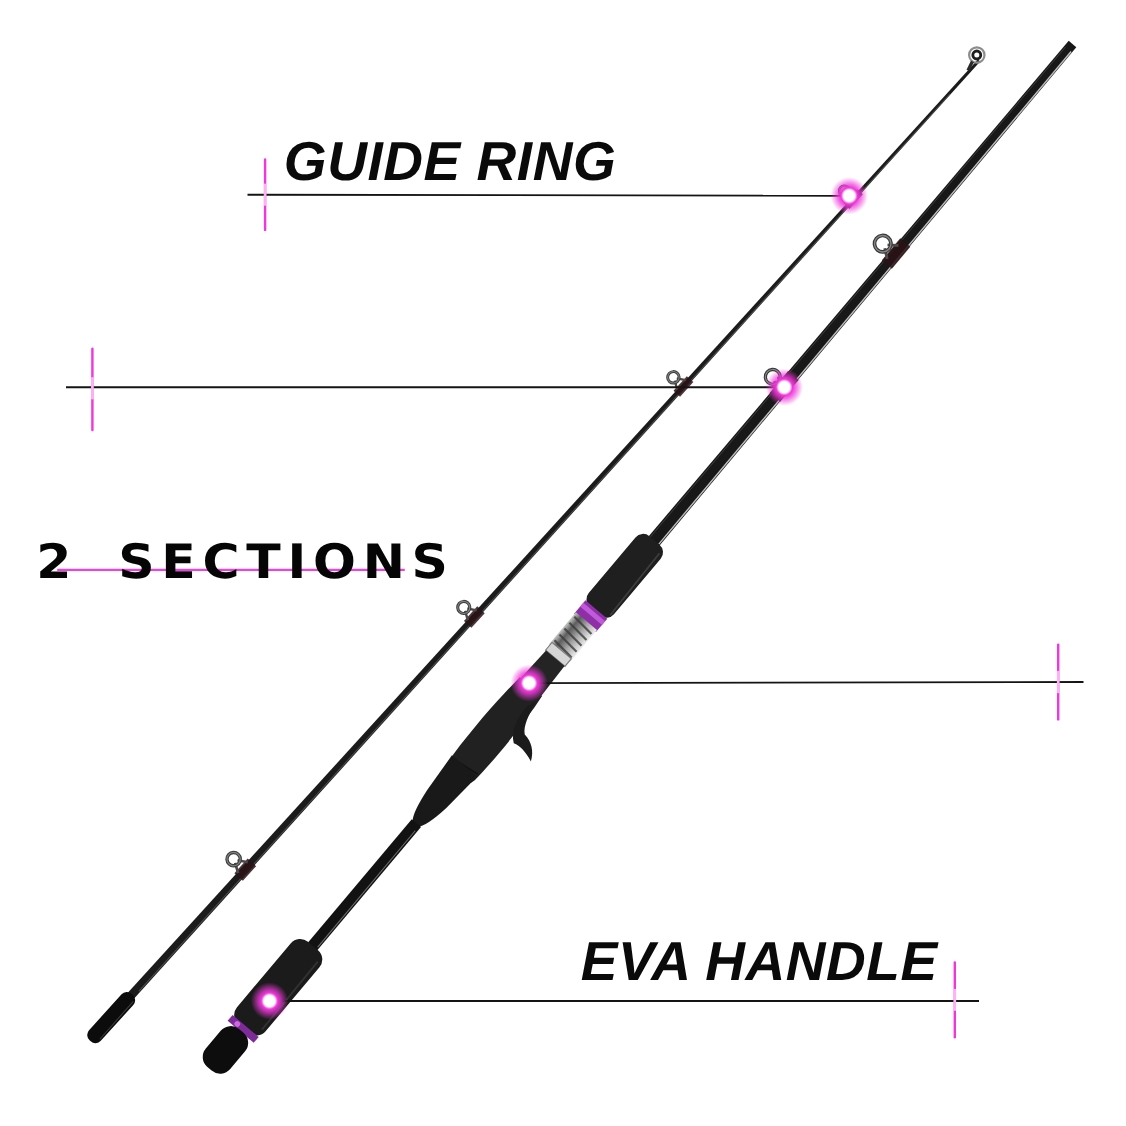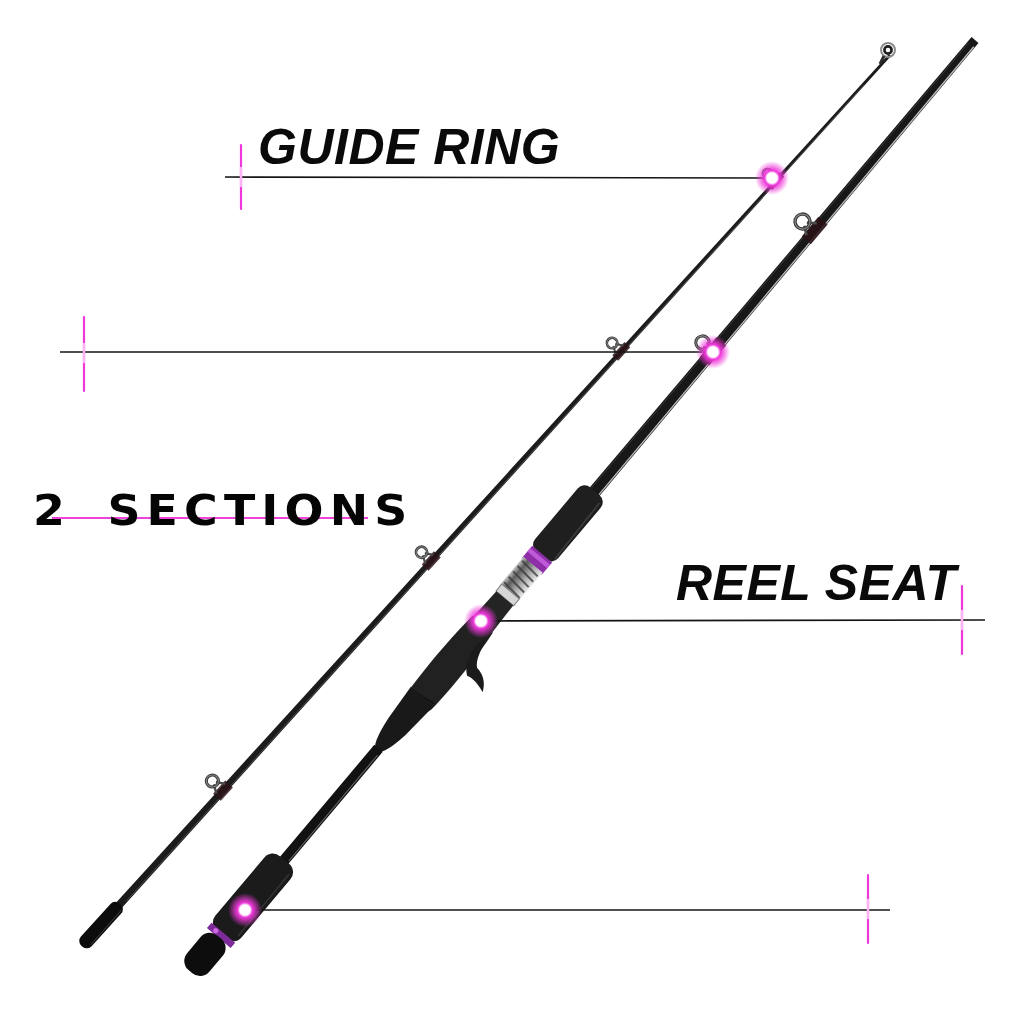--- a/index.html
+++ b/index.html
@@ -155,14 +155,14 @@
     <g>
       <circle cx="772" cy="178" r="17" fill="url(#dotGrad)"></circle>
       <circle cx="713" cy="352" r="17" fill="url(#dotGrad)"></circle>
       <circle cx="481" cy="621" r="17" fill="url(#dotGrad)"></circle>
       <circle cx="245" cy="910" r="17" fill="url(#dotGrad)"></circle>
     </g>
   </svg>
 
   <div class="callout-label" id="label-guide-ring">GUIDE RING</div>
   <div class="callout-label" id="label-two-sections">2 SECTIONS</div>
-  <div class="callout-label" id="label-reel-seat">REEL SEAT</div>
+  <div class="callout-label" id="label-eva-handle">EVA HANDLE</div>
 </div>
 
 </body></html>

